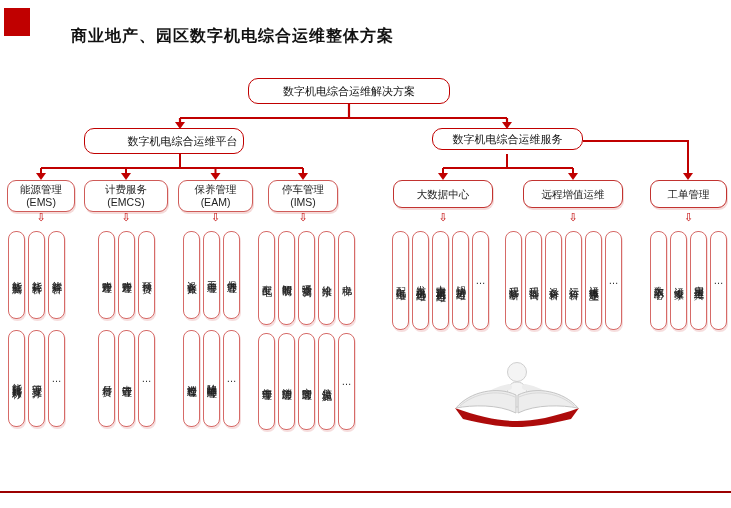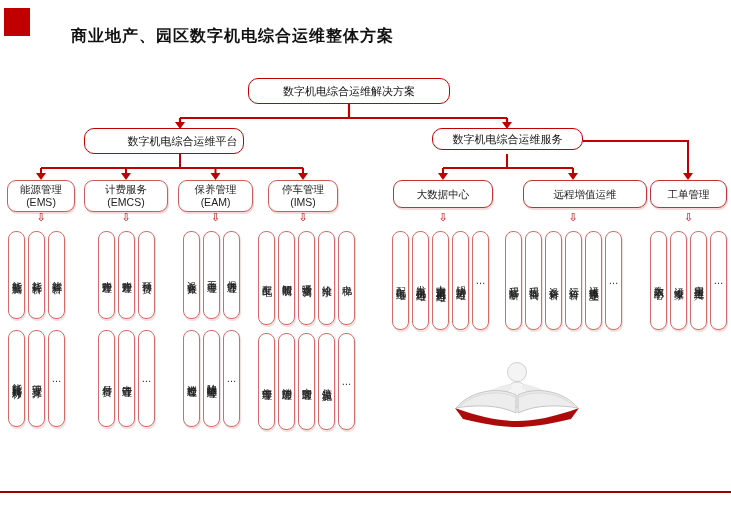--- a/index.html
+++ b/index.html
@@ -158,21 +158,21 @@
         <span>大数据中心</span>
       </div>
       <div class="g-arrow" style="left: 443px;">⇩</div>
       <div class="g-row" style="left: 392px; top: 231px;">
         <div class="col" style="height: 99px;">配电运维</div>
         <div class="col" style="height: 99px;">发电机房运维</div>
         <div class="col" style="height: 99px;">中央空调机房运维</div>
         <div class="col" style="height: 99px;">锅炉房运维</div>
         <div class="col dots" style="height: 99px;">…</div>
       </div>
-      <div class="g-header one" style="left: 523px; width: 124px;">
+      <div class="g-header one" style="left: 523px; width: 100px;">
         <span>远程增值运维</span>
       </div>
       <div class="g-arrow" style="left: 573px;">⇩</div>
       <div class="g-row" style="left: 505px; top: 231px;">
         <div class="col" style="height: 99px;">远程诊断</div>
         <div class="col" style="height: 99px;">远程咨询</div>
         <div class="col" style="height: 99px;">设备分析</div>
         <div class="col" style="height: 99px;">运行分析</div>
         <div class="col" style="height: 99px;">运维体系建立</div>
         <div class="col dots" style="height: 99px;">…</div>

